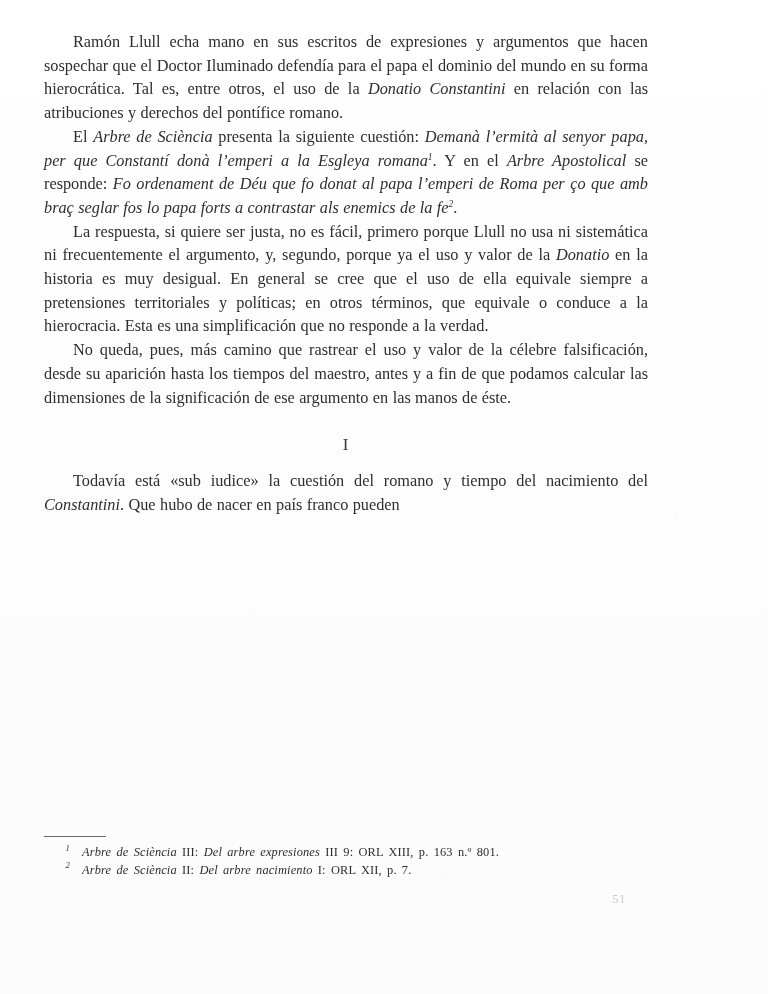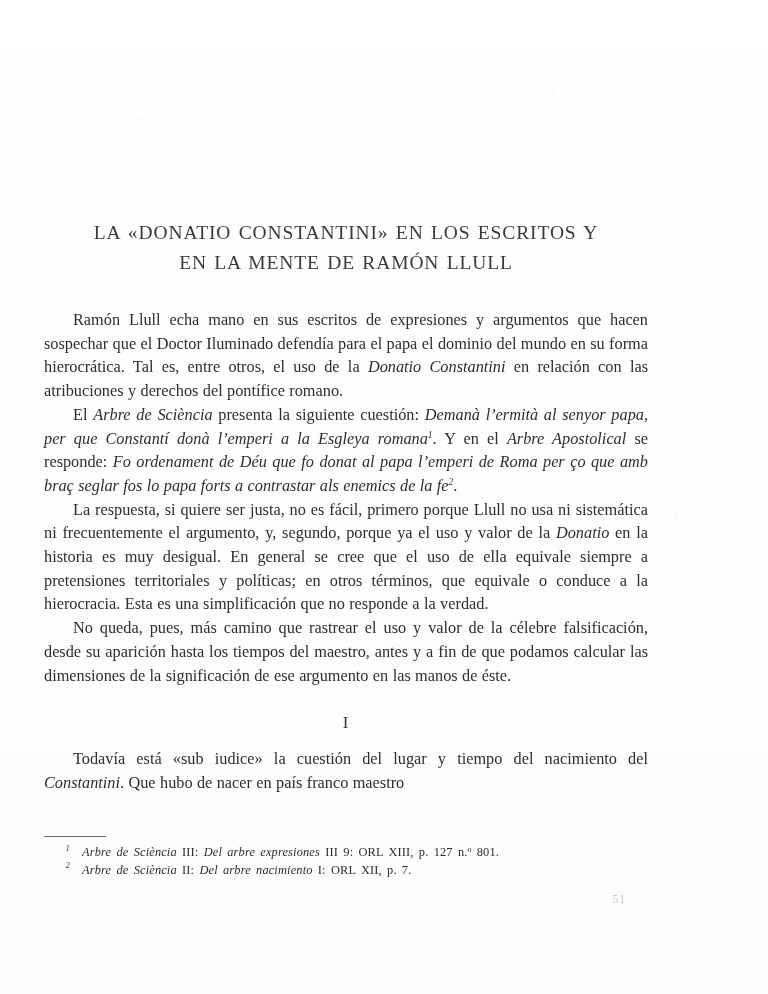--- a/index.html
+++ b/index.html
@@ -144,43 +144,39 @@
     z-index: 1;
   }
 </style>
 </head>
 <body>
 
 <div class="page">
 
   <div class="content">
 
-    <div class="title-block">
-      <div class="title-line">LA «DONATIO CONSTANTINI» EN LOS ESCRITOS Y</div>
-      <div class="title-line">EN LA MENTE DE RAMÓN LLULL</div>
-    </div>
 
     <div class="body-block">
       <p class="para"><span>Ramón Llull echa mano en sus escritos de expresiones y argumentos que hacen sospechar que el Doctor Iluminado defendía para el papa el dominio del mundo en su forma hierocrática. Tal es, entre otros, el uso de la </span><i>Donatio Constantini</i><span> en relación con las atribuciones y derechos del pontífice romano.</span></p>
       <p class="para"><span>El </span><i>Arbre de Sciència</i><span> presenta la siguiente cuestión: </span><i>Demanà l’ermità al senyor papa, per que Constantí donà l’emperi a la Esgleya romana</i><sup class="fn">1</sup><span>. Y en el </span><i>Arbre Apostolical</i><span> se responde:  </span><i>Fo ordenament de Déu que fo donat al papa l’emperi de Roma per ço que amb braç seglar fos lo papa forts a contrastar als enemics de la fe</i><sup class="fn">2</sup><span>.</span></p>
       <p class="para"><span>La respuesta, si quiere ser justa, no es fácil, primero porque Llull no usa ni sistemática ni frecuentemente el argumento, y, segundo, porque ya el uso y valor de la </span><i>Donatio</i><span> en la historia es muy desigual. En general se cree que el uso de ella equivale siempre a pretensiones territoriales y políticas; en otros términos, que equivale o conduce a la hierocracia. Esta es una simplificación que no responde a la verdad.</span></p>
       <p class="para"><span>No queda, pues, más camino que rastrear el uso y valor de la célebre falsificación, desde su aparición hasta los tiempos del maestro, antes y a fin de que podamos calcular las dimensiones de la significación de ese argumento en las manos de éste.</span></p>
 
       <div class="section-numeral">I</div>
 
-      <p class="para"><span>Todavía está «sub iudice» la cuestión del lugar y tiempo del nacimiento del </span><i>Constantini</i><span>. Que hubo de nacer en país franco maestro</span></p>
+      <p class="para"><span>Todavía está «sub iudice» la cuestión del romano y tiempo del nacimiento del </span><i>Constantini</i><span>. Que hubo de nacer en país franco pueden</span></p>
     </div>
 
   </div>
 
   <div class="footnotes">
     <div class="fn-rule"></div>
 
     <div class="fn-row">
-      <span class="marker">1</span><span class="fn-text"><i>Arbre de Sciència</i><span> III: </span><i>Del arbre expresiones</i><span> III 9: ORL XIII, p. 127 n.º 801.</span></span>
+      <span class="marker">1</span><span class="fn-text"><i>Arbre de Sciència</i><span> III: </span><i>Del arbre expresiones</i><span> III 9: ORL XIII, p. 163 n.º 801.</span></span>
     </div>
 
     <div class="fn-row">
       <span class="marker">2</span><span class="fn-text"><i>Arbre de Sciència</i><span> II: </span><i>Del arbre nacimiento</i><span> I: ORL XII, p. 7.</span></span>
     </div>
   </div>
 
   <div class="page-number">51</div>
 
 </div>

